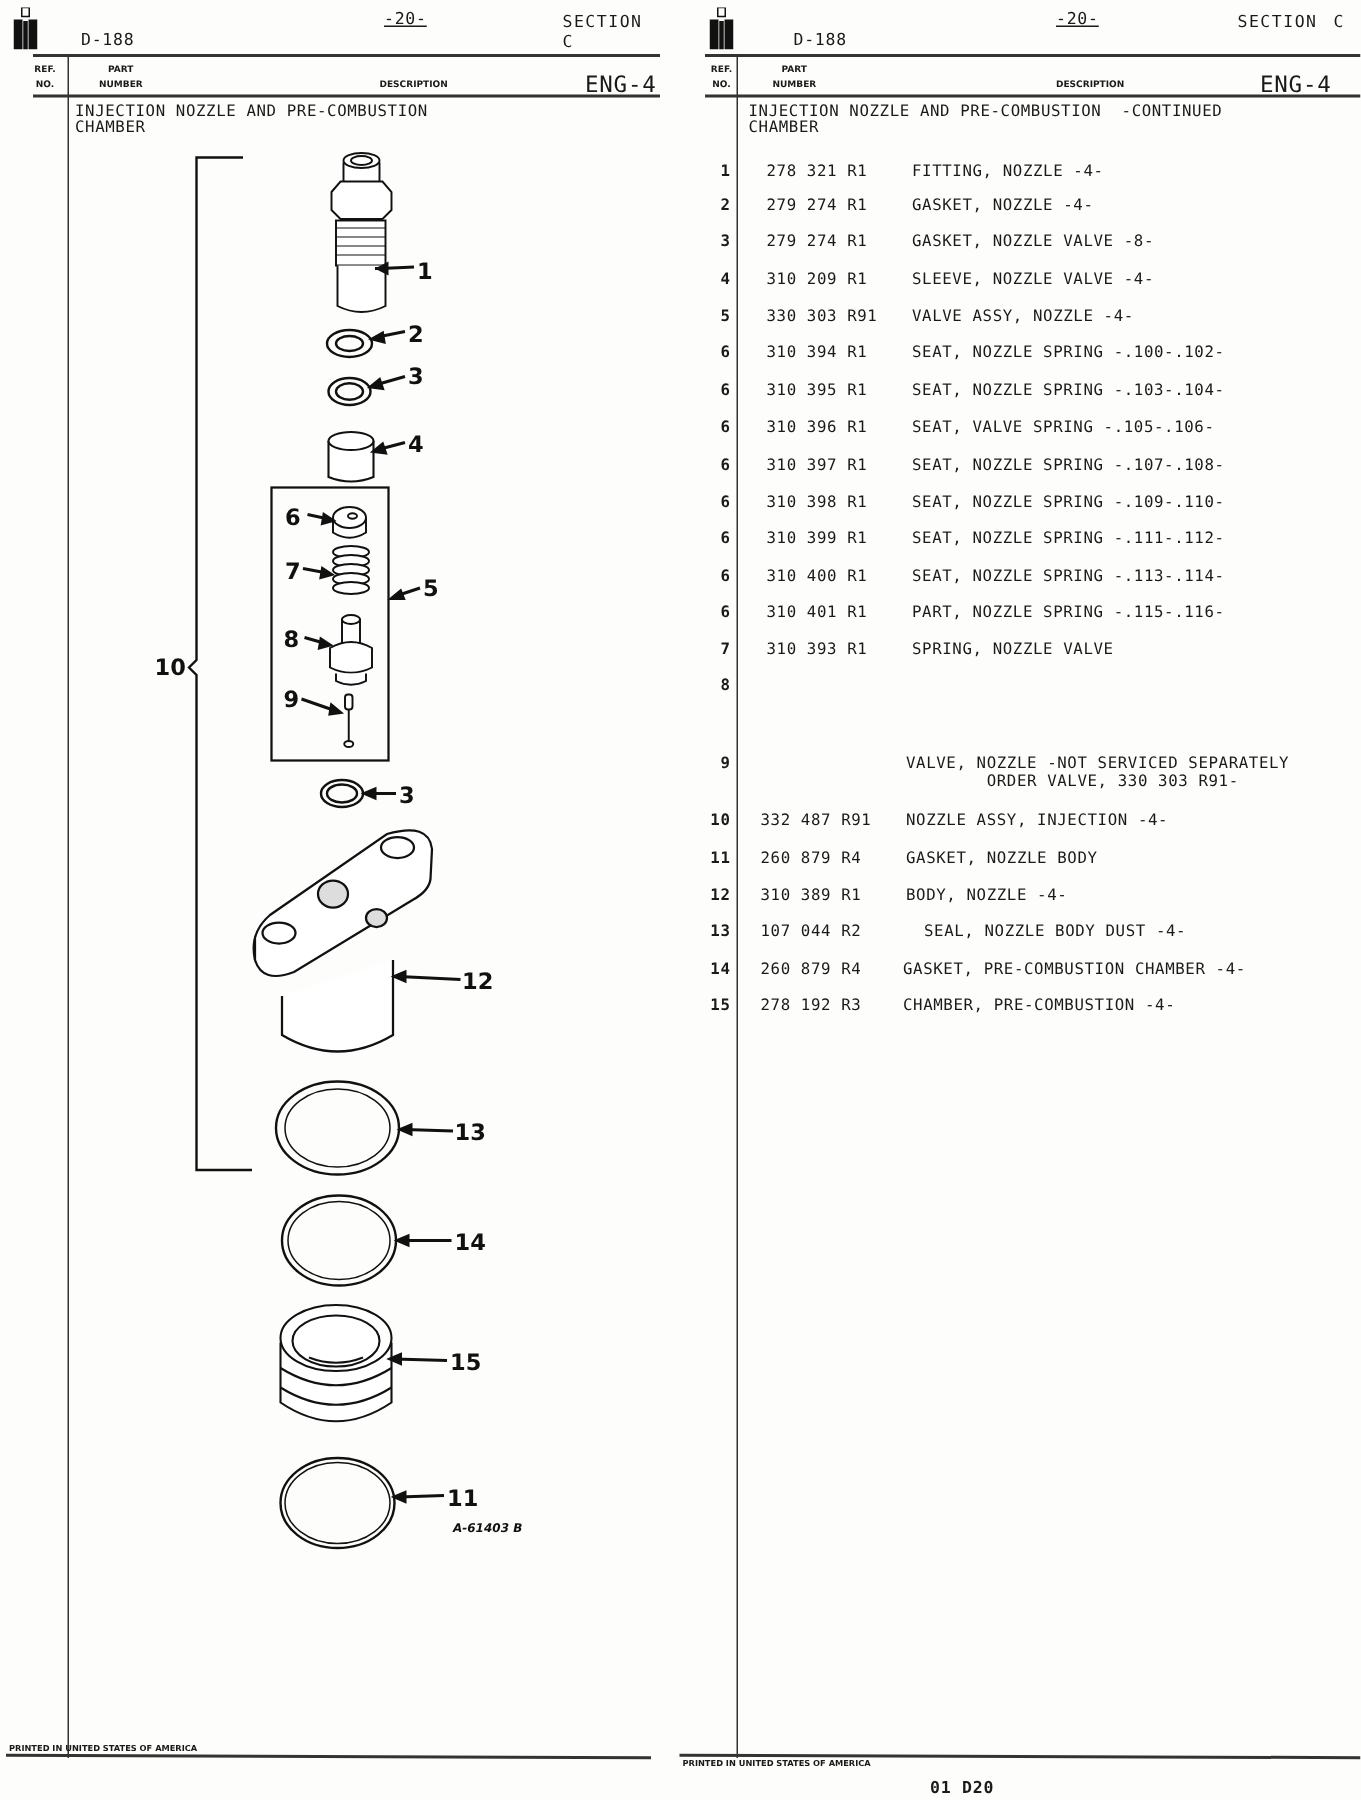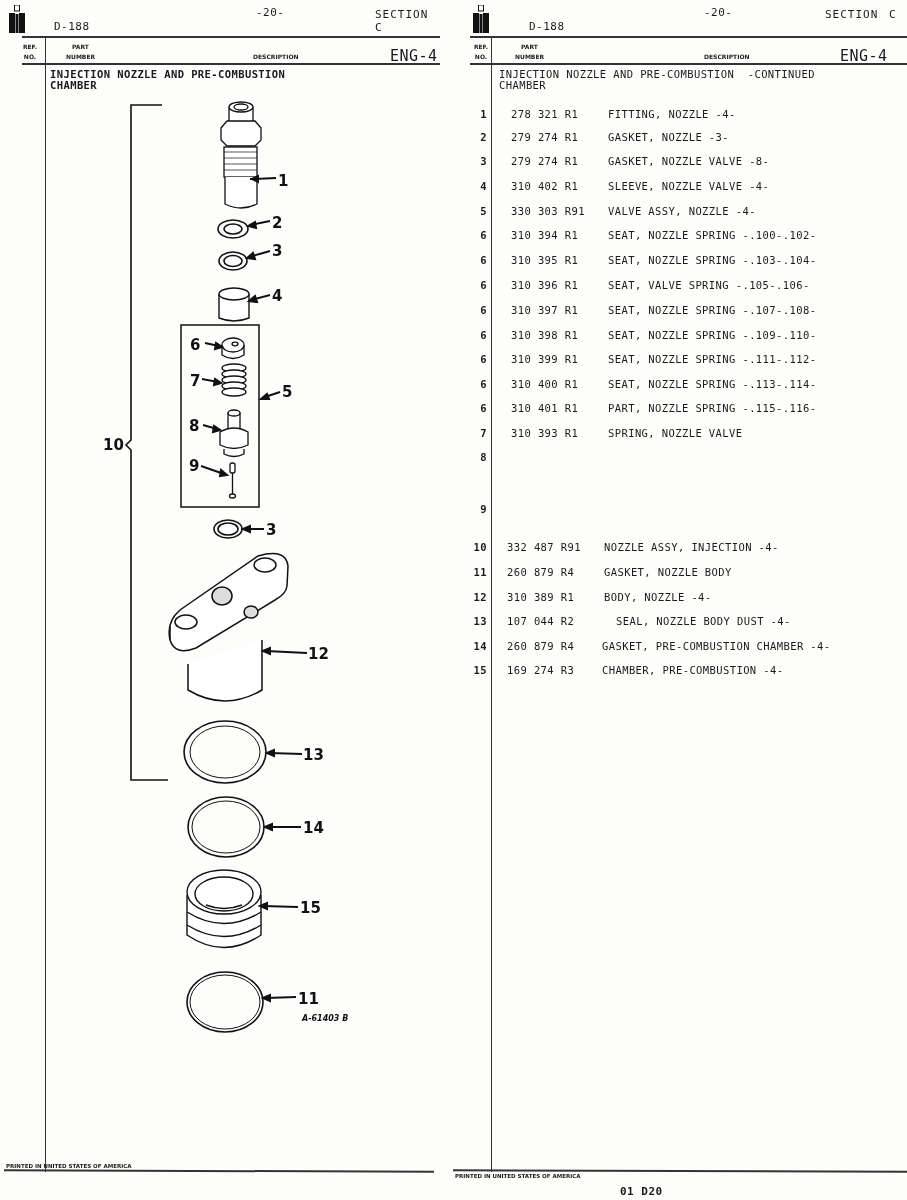--- a/index.html
+++ b/index.html
@@ -11,21 +11,21 @@
     .page-right { left: 453px; width: 454px; }
 
     .logo { position: absolute; top: 5px; width: 16px; height: 28px; }
     .page-left .logo { left: 9px; }
     .page-right .logo { left: 20px; }
 
     .model { position: absolute; top: 20px; font-size: 11px; letter-spacing: 0.5px; }
     .page-left .model { left: 54px; }
     .page-right .model { left: 76px; }
 
-    .pagenum { position: absolute; top: 6px; font-size: 11px; letter-spacing: 0.5px; }
+    .pagenum { position: absolute; top: 6px; font-size: 11px; letter-spacing: 0.5px; text-decoration: underline; }
     .page-left .pagenum { left: 256px; }
     .page-right .pagenum { left: 251px; }
 
     .section { position: absolute; top: 8px; font-size: 11px; letter-spacing: 1px; word-spacing: 3px; }
     .page-left .section { left: 375px; }
     .page-right .section { left: 372px; }
 
     .rule { position: absolute; background: #333; }
     .hdr-top { top: 36px; height: 1.5px; }
     .hdr-bot { top: 63px; height: 1.5px; }
@@ -45,21 +45,21 @@
     .page-right .partno { left: 62px; }
     .partno .l1 { display: block; padding-left: 6px; }
     .desc { top: 52px; }
     .page-left .desc { left: 253px; }
     .page-right .desc { left: 251px; }
     .eng { position: absolute; top: 47px; font-size: 15px; letter-spacing: 0.5px; }
     .page-left .eng { left: 390px; }
     .page-right .eng { left: 387px; }
 
     .grp-title { position: absolute; top: 69px; font-size: 10.5px; line-height: 11px; letter-spacing: 0.4px; white-space: pre; }
-    .page-left .grp-title { left: 50px; font-weight: bold; }
+    .page-left .grp-title { left: 50px; }
     .page-right .grp-title { left: 46px; }
 
     .foot-rule { position: absolute; top: 1170px; height: 1.5px; background: #333; transform: rotate(0.2deg); }
     .page-left .foot-rule { left: 4px; width: 430px; }
     .page-right .foot-rule { left: 0px; width: 454px; }
     .printed { position: absolute; top: 1163px; font-family: "DejaVu Sans", sans-serif; font-size: 5.5px; font-weight: bold; }
     .page-left .printed { left: 6px; }
     .page-right .printed { left: 2px; top: 1173px; }
     .code { position: absolute; left: 167px; top: 1185px; font-size: 11px; font-weight: bold; letter-spacing: 0.5px; }
 
@@ -276,30 +276,30 @@
 
   <div>
     <div class="row" style="top:108px">
         <span class="ref">1</span>
         <span class="pn">278 321 R1</span>
         <span class="ds">FITTING, NOZZLE -4-</span>
       </div>
     <div class="row" style="top:131px">
         <span class="ref">2</span>
         <span class="pn">279 274 R1</span>
-        <span class="ds">GASKET, NOZZLE -3-</span>
+        <span class="ds">GASKET, NOZZLE -4-</span>
       </div>
     <div class="row" style="top:155px">
         <span class="ref">3</span>
         <span class="pn">279 274 R1</span>
         <span class="ds">GASKET, NOZZLE VALVE -8-</span>
       </div>
     <div class="row" style="top:180px">
         <span class="ref">4</span>
-        <span class="pn">310 402 R1</span>
+        <span class="pn">310 209 R1</span>
         <span class="ds">SLEEVE, NOZZLE VALVE -4-</span>
       </div>
     <div class="row" style="top:205px">
         <span class="ref">5</span>
         <span class="pn">330 303 R91</span>
         <span class="ds">VALVE ASSY, NOZZLE -4-</span>
       </div>
     <div class="row" style="top:229px">
         <span class="ref">6</span>
         <span class="pn">310 394 R1</span>
@@ -345,20 +345,22 @@
         <span class="pn">310 393 R1</span>
         <span class="ds">SPRING, NOZZLE VALVE</span>
       </div>
     <div class="row" style="top:451px; height:40px">
         <span class="ref">8</span>
         <span class="pn"></span>
       </div>
     <div class="row" style="top:503px; height:28px">
         <span class="ref">9</span>
         <span class="pn"></span>
+        <span class="ds" style="left:151px">VALVE, NOZZLE -NOT SERVICED SEPARATELY
+        ORDER VALVE, 330 303 R91-</span>
       </div>
     <div class="row" style="top:541px">
         <span class="ref">10</span>
         <span class="pn" style="left:54px">332 487 R91</span>
         <span class="ds" style="left:151px">NOZZLE ASSY, INJECTION -4-</span>
       </div>
     <div class="row" style="top:566px">
         <span class="ref">11</span>
         <span class="pn" style="left:54px">260 879 R4</span>
         <span class="ds" style="left:151px">GASKET, NOZZLE BODY</span>
@@ -373,21 +375,21 @@
         <span class="pn" style="left:54px">107 044 R2</span>
         <span class="ds" style="left:163px">SEAL, NOZZLE BODY DUST -4-</span>
       </div>
     <div class="row" style="top:640px">
         <span class="ref">14</span>
         <span class="pn" style="left:54px">260 879 R4</span>
         <span class="ds" style="left:149px">GASKET, PRE-COMBUSTION CHAMBER -4-</span>
       </div>
     <div class="row" style="top:664px">
         <span class="ref">15</span>
-        <span class="pn" style="left:54px">169 274 R3</span>
+        <span class="pn" style="left:54px">278 192 R3</span>
         <span class="ds" style="left:149px">CHAMBER, PRE-COMBUSTION -4-</span>
       </div>
   </div>
 
   <div class="foot-rule"></div>
   <div class="printed">PRINTED IN UNITED STATES OF AMERICA</div>
   <div class="code">01 D20</div>
 </div>
 
 </body></html>

